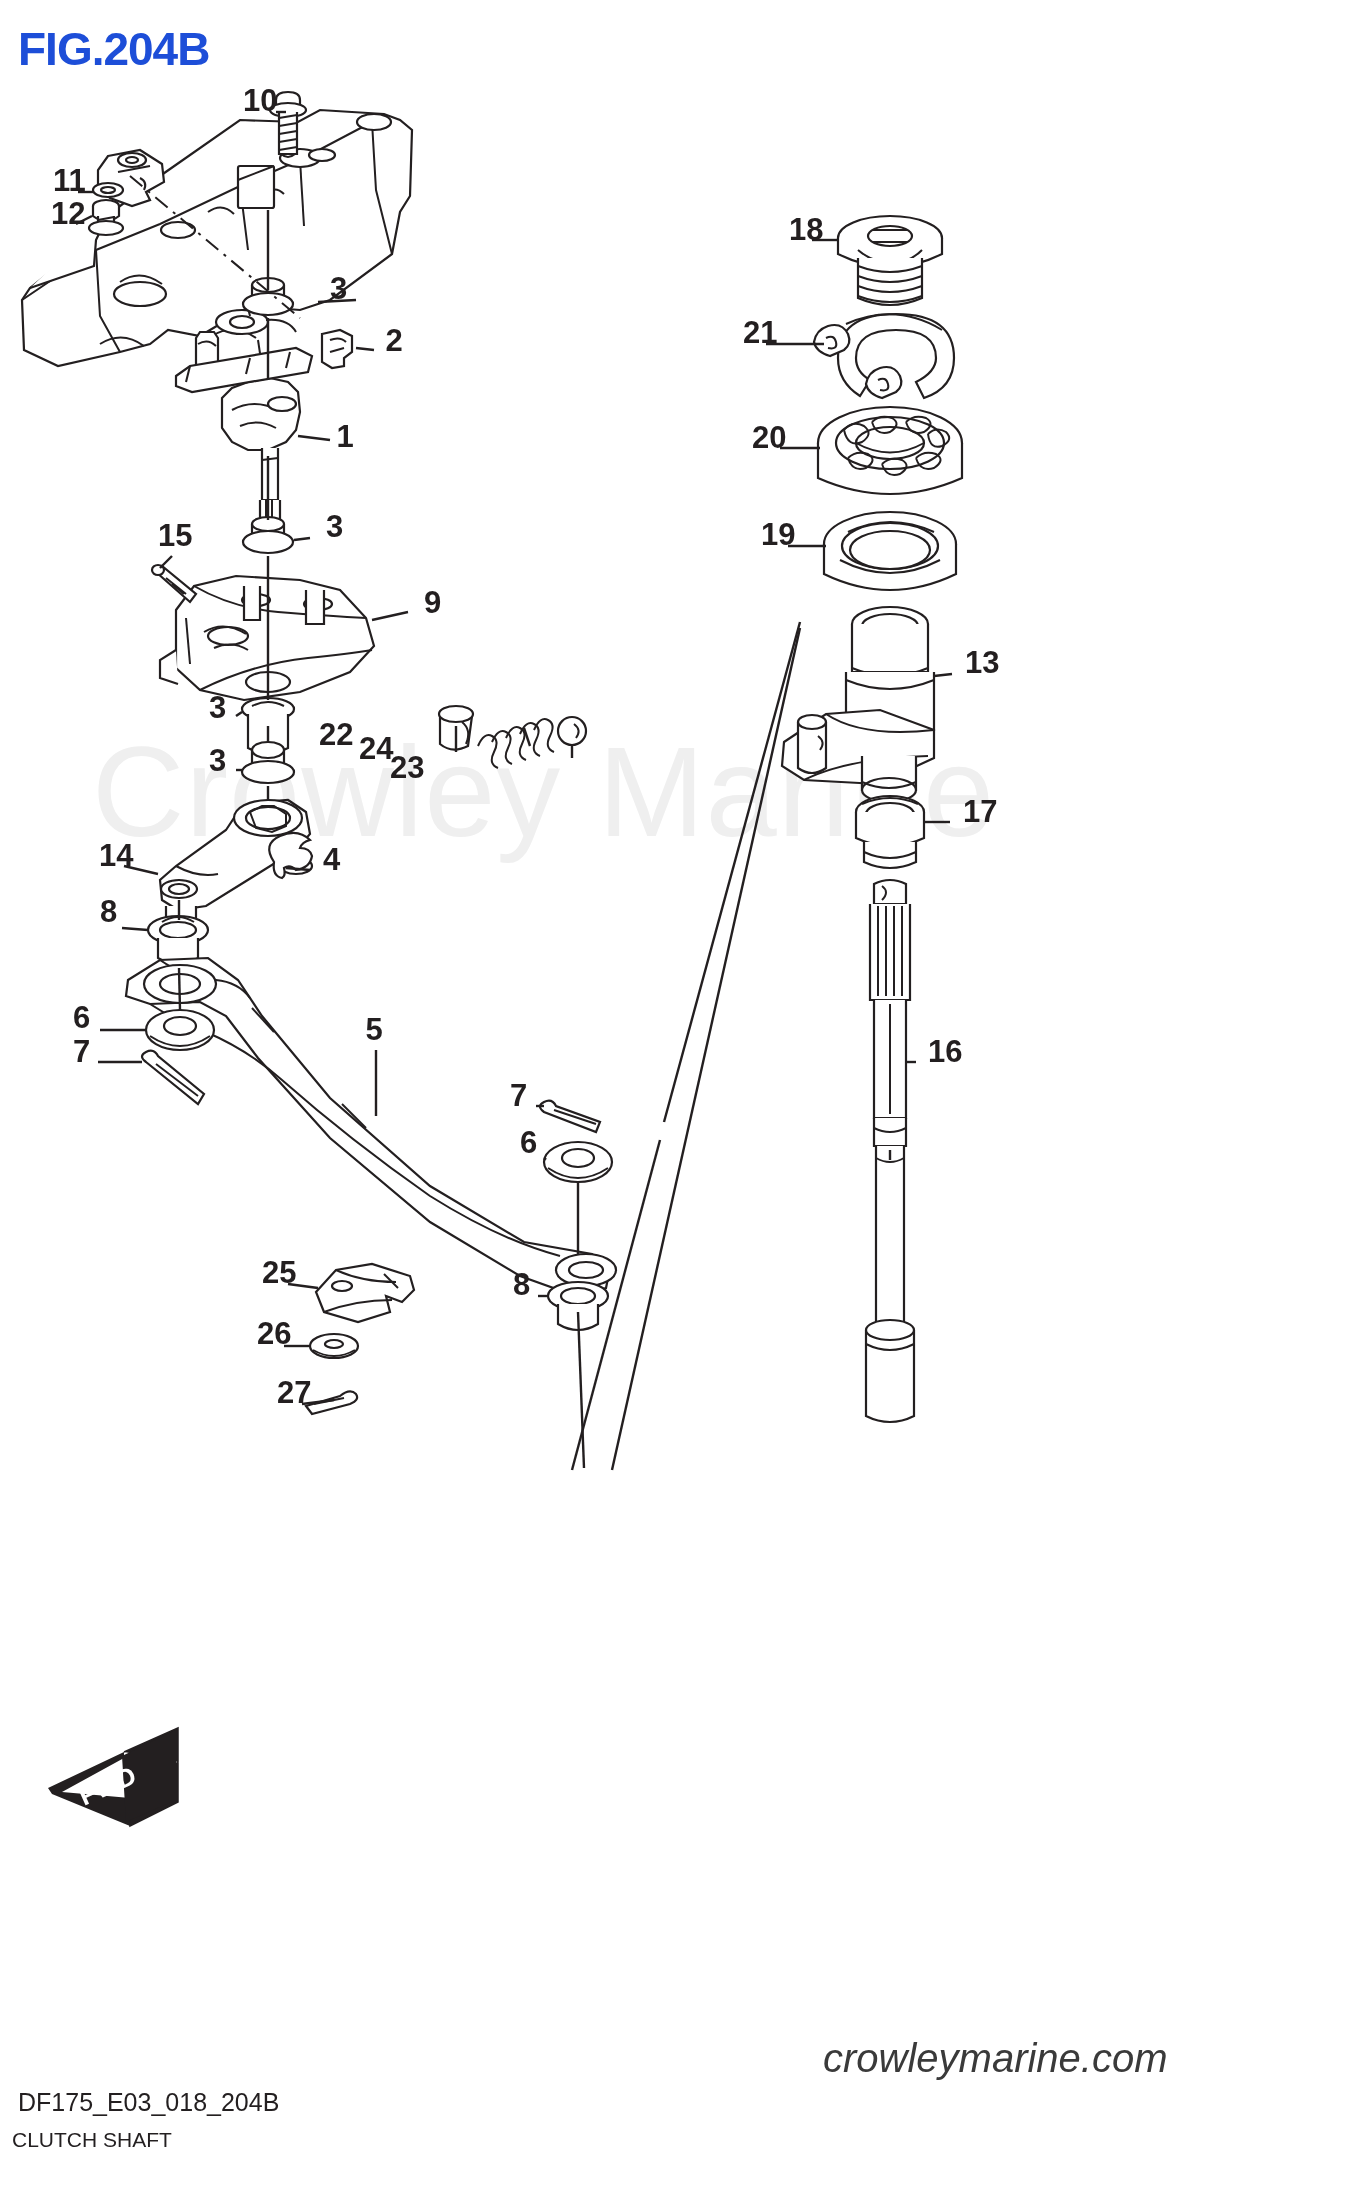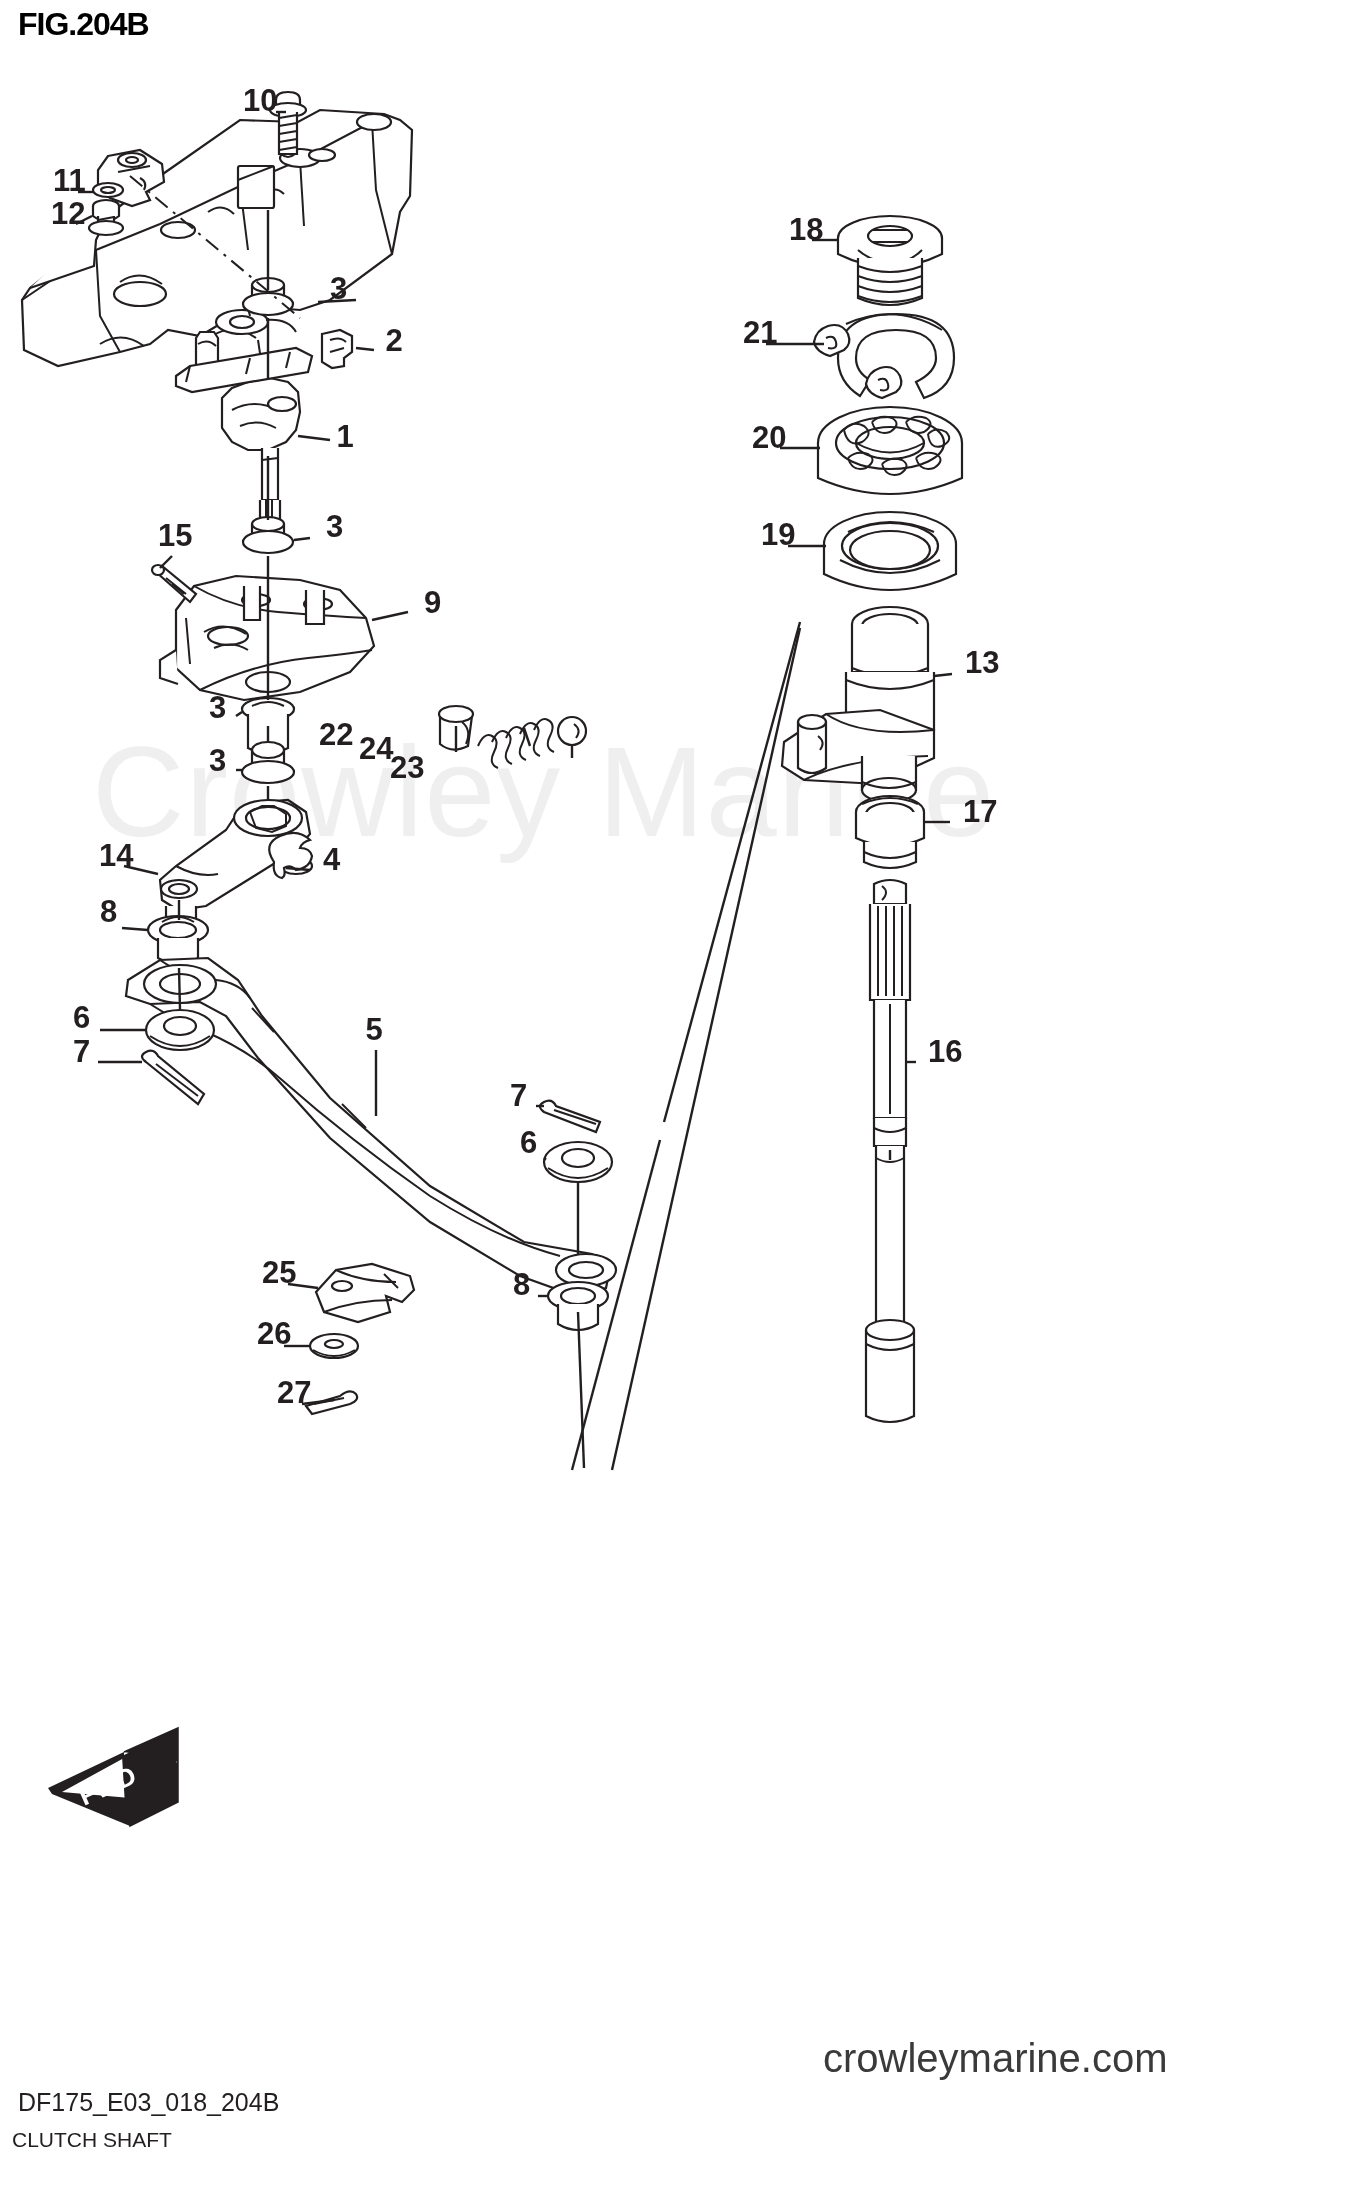--- a/index.html
+++ b/index.html
@@ -1,23 +1,23 @@
 <!DOCTYPE html>
 <html><head>
 <meta charset="utf-8">
 <style>
   html,body{margin:0;padding:0;background:#fff;}
   body{width:1371px;height:2185px;position:relative;overflow:hidden;
        font-family:"Liberation Sans",sans-serif;color:#231f20;}
   #stage{position:absolute;left:0;top:0;width:1371px;height:2185px;}
-  .title{position:absolute;left:18px;top:6px;font-size:32px;font-weight:bold;
-         letter-spacing:-1px;color:#000000;}
+  .title{position:absolute;left:18px;top:22px;font-size:46px;font-weight:bold;
+         letter-spacing:-1px;color:#1d4ed8;}
   .footer-code{position:absolute;left:18px;top:2088px;font-size:25px;color:#231f20;}
   .footer-name{position:absolute;left:12px;top:2128px;font-size:21px;color:#231f20;}
-  .brand{position:absolute;left:823px;top:2036px;font-size:40px;color:#3a3a3a;}
+  .brand{position:absolute;left:823px;top:2036px;font-size:40px;color:#3a3a3a;font-style:italic;}
   .watermark{position:absolute;left:92px;top:718px;width:1180px;
              font-size:128px;color:#efefef;font-weight:400;letter-spacing:1px;
              white-space:nowrap;z-index:0;user-select:none;}
   svg.art{position:absolute;left:0;top:0;width:1371px;height:2185px;z-index:2;}
   .num{font-family:"Liberation Sans",sans-serif;font-weight:bold;font-size:31px;fill:#231f20;}
   .ln{stroke:#231f20;stroke-width:2.4;fill:none;}
   .pl{stroke:#231f20;stroke-width:2.2;fill:#fff;}
   .pl2{stroke:#231f20;stroke-width:2.0;fill:none;}
   .dsh{stroke:#231f20;stroke-width:2.0;fill:none;stroke-dasharray:16 7 3 7;}
   .fwdtxt{font-family:"Liberation Sans",sans-serif;font-weight:bold;font-size:26px;fill:#fff;}

